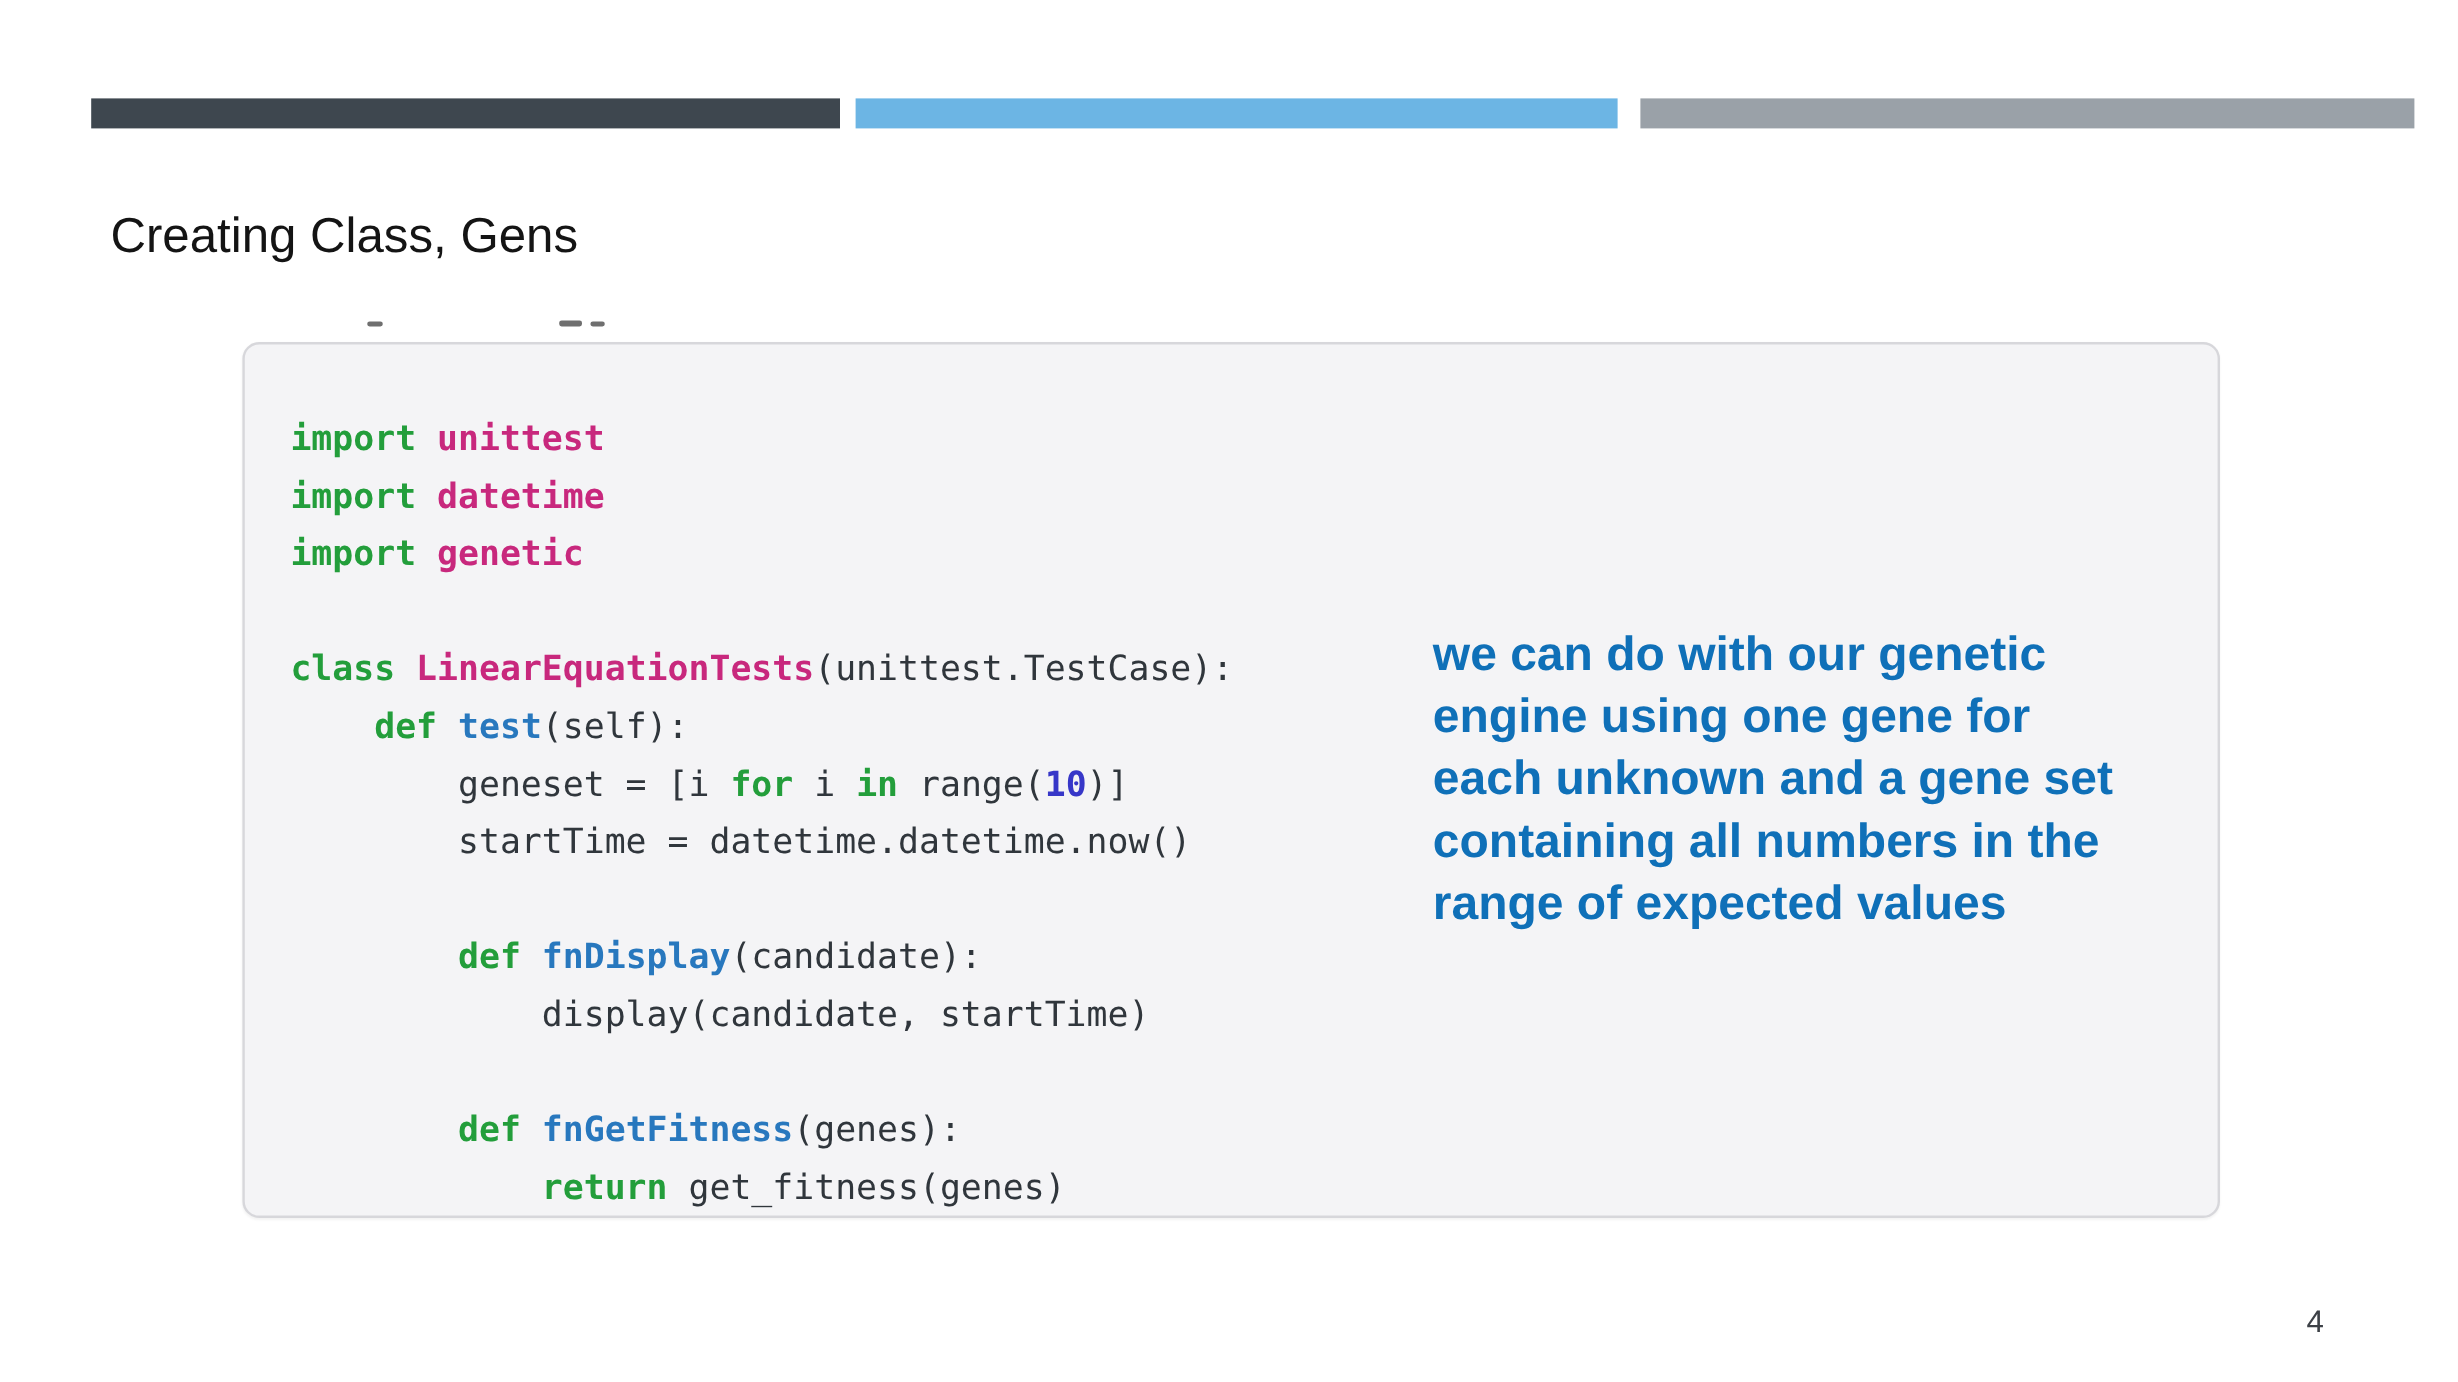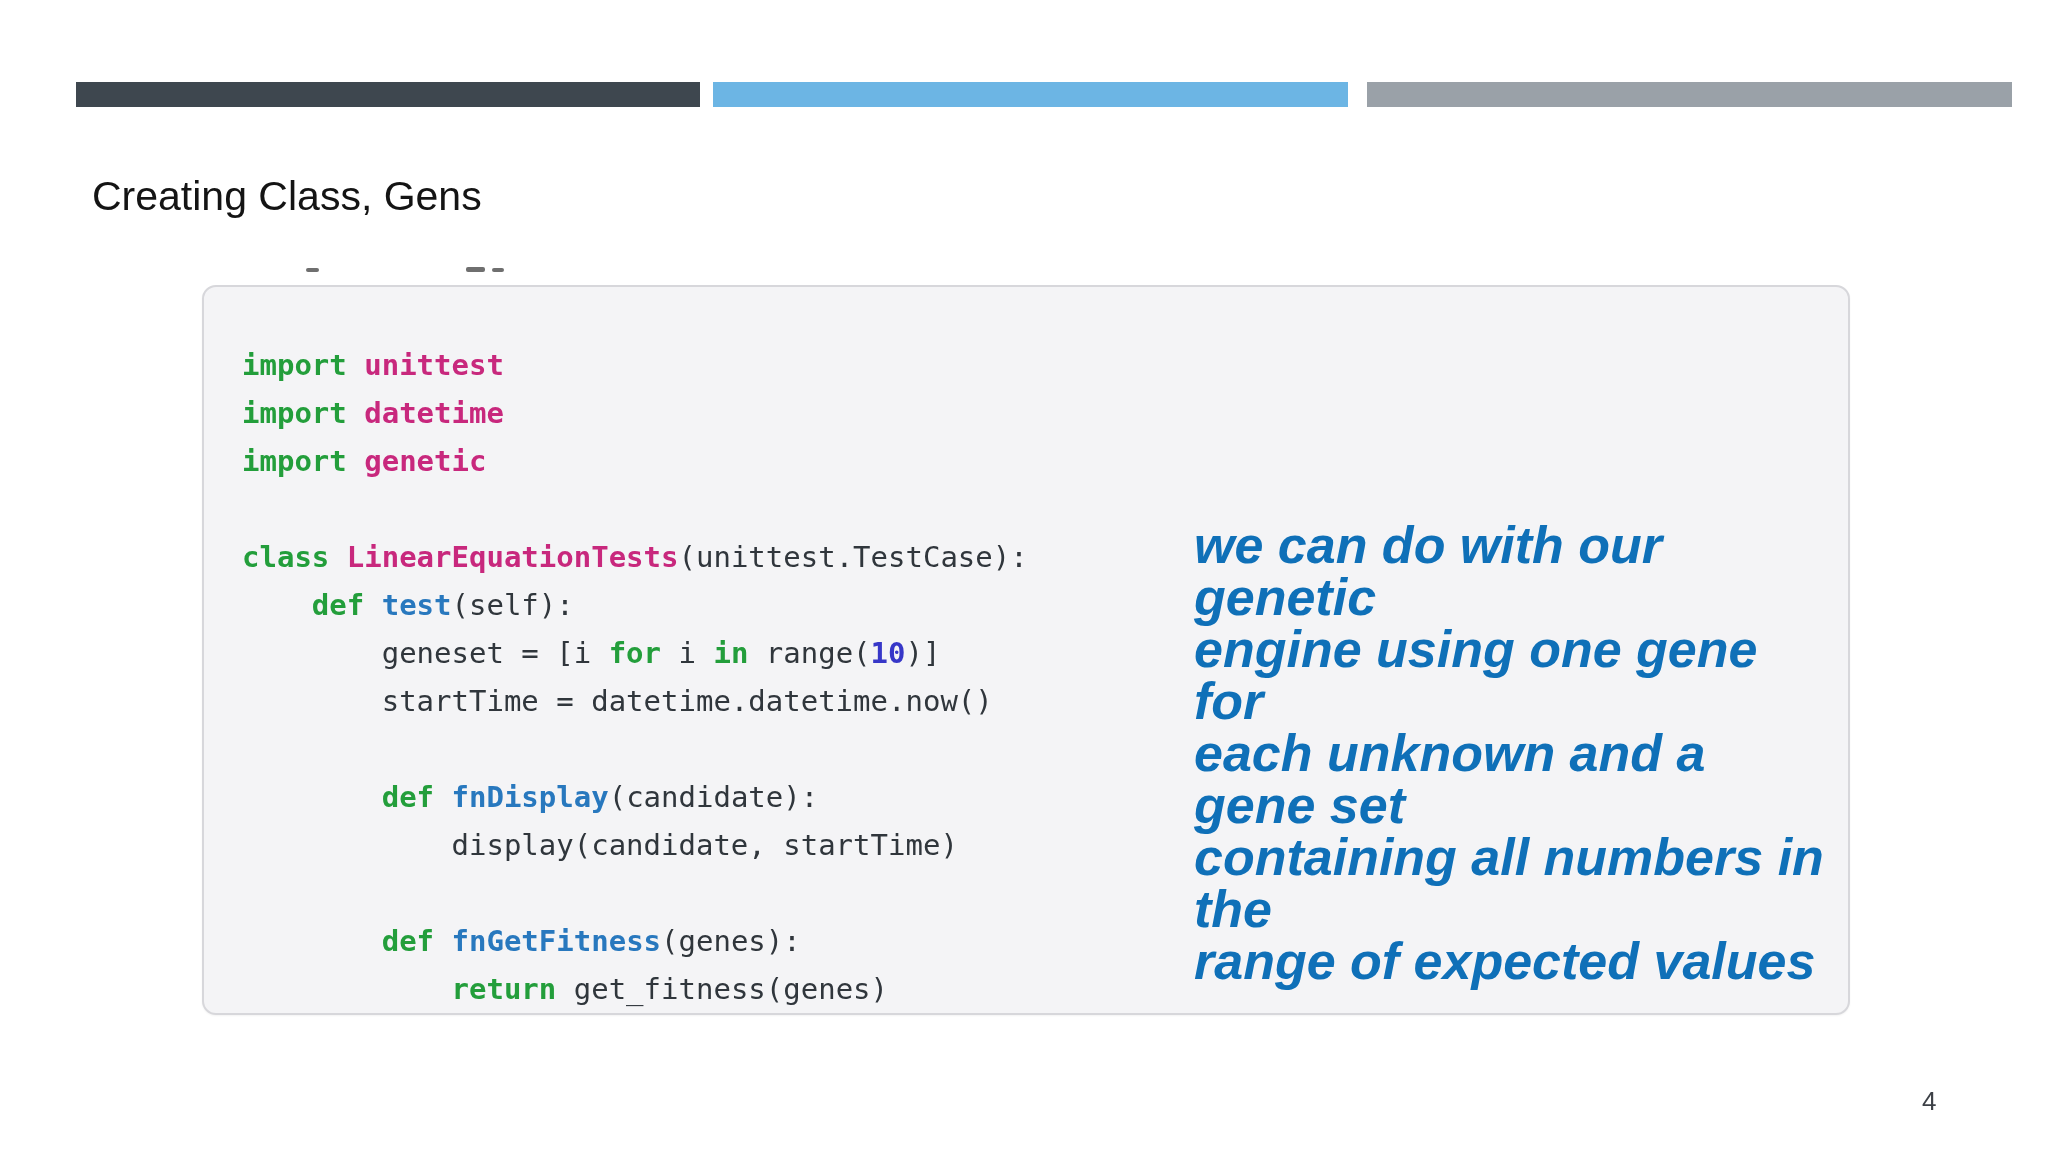--- a/index.html
+++ b/index.html
@@ -76,26 +76,25 @@
     height: 48px;
     white-space: pre;
   }
 
   
   .annotation {
     position: absolute;
     left: 1194px;
     top: 519px;
     width: 640px;
-    font-size: 52px;
+    font-size: 40px;
     font-weight: bold;
     line-height: 52px;
     white-space: pre-line;
     font-family: "Liberation Sans", sans-serif;
-    font-style: italic;
   }
 
   
   .page-number {
     position: absolute;
     left: 1922px;
     top: 1086px;
     font-size: 26px;
     color: #3d4147;
   }

